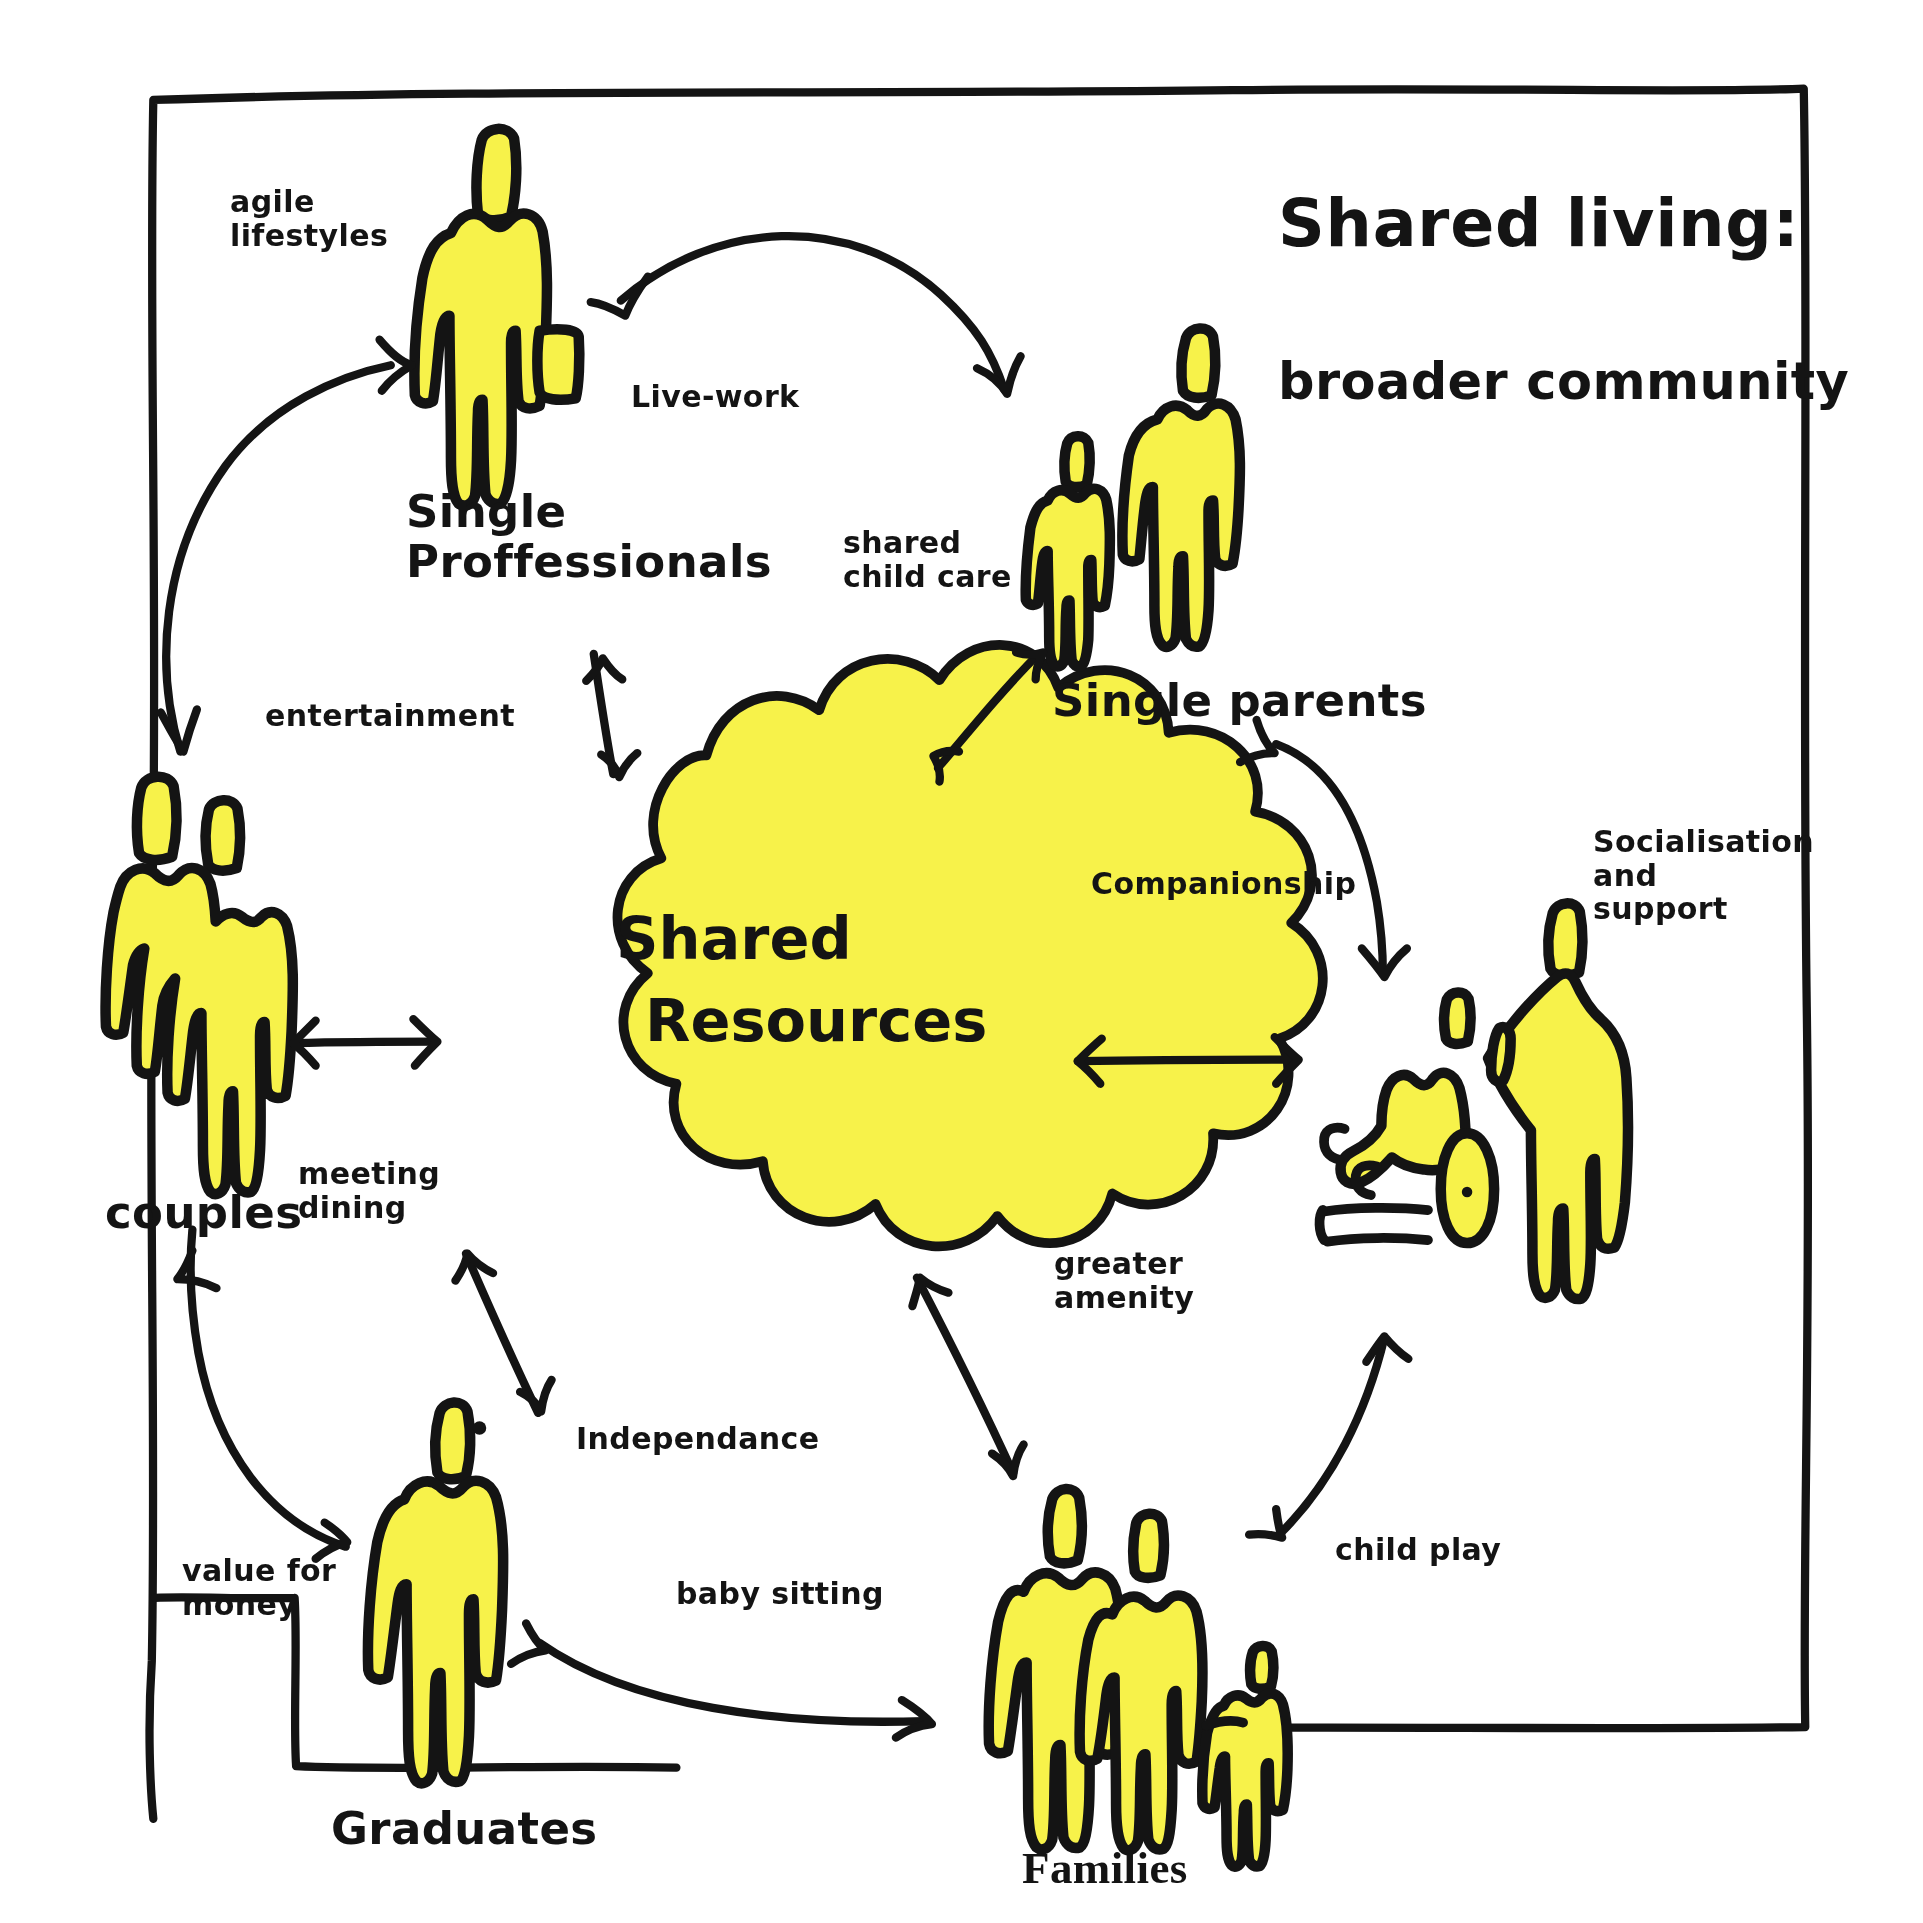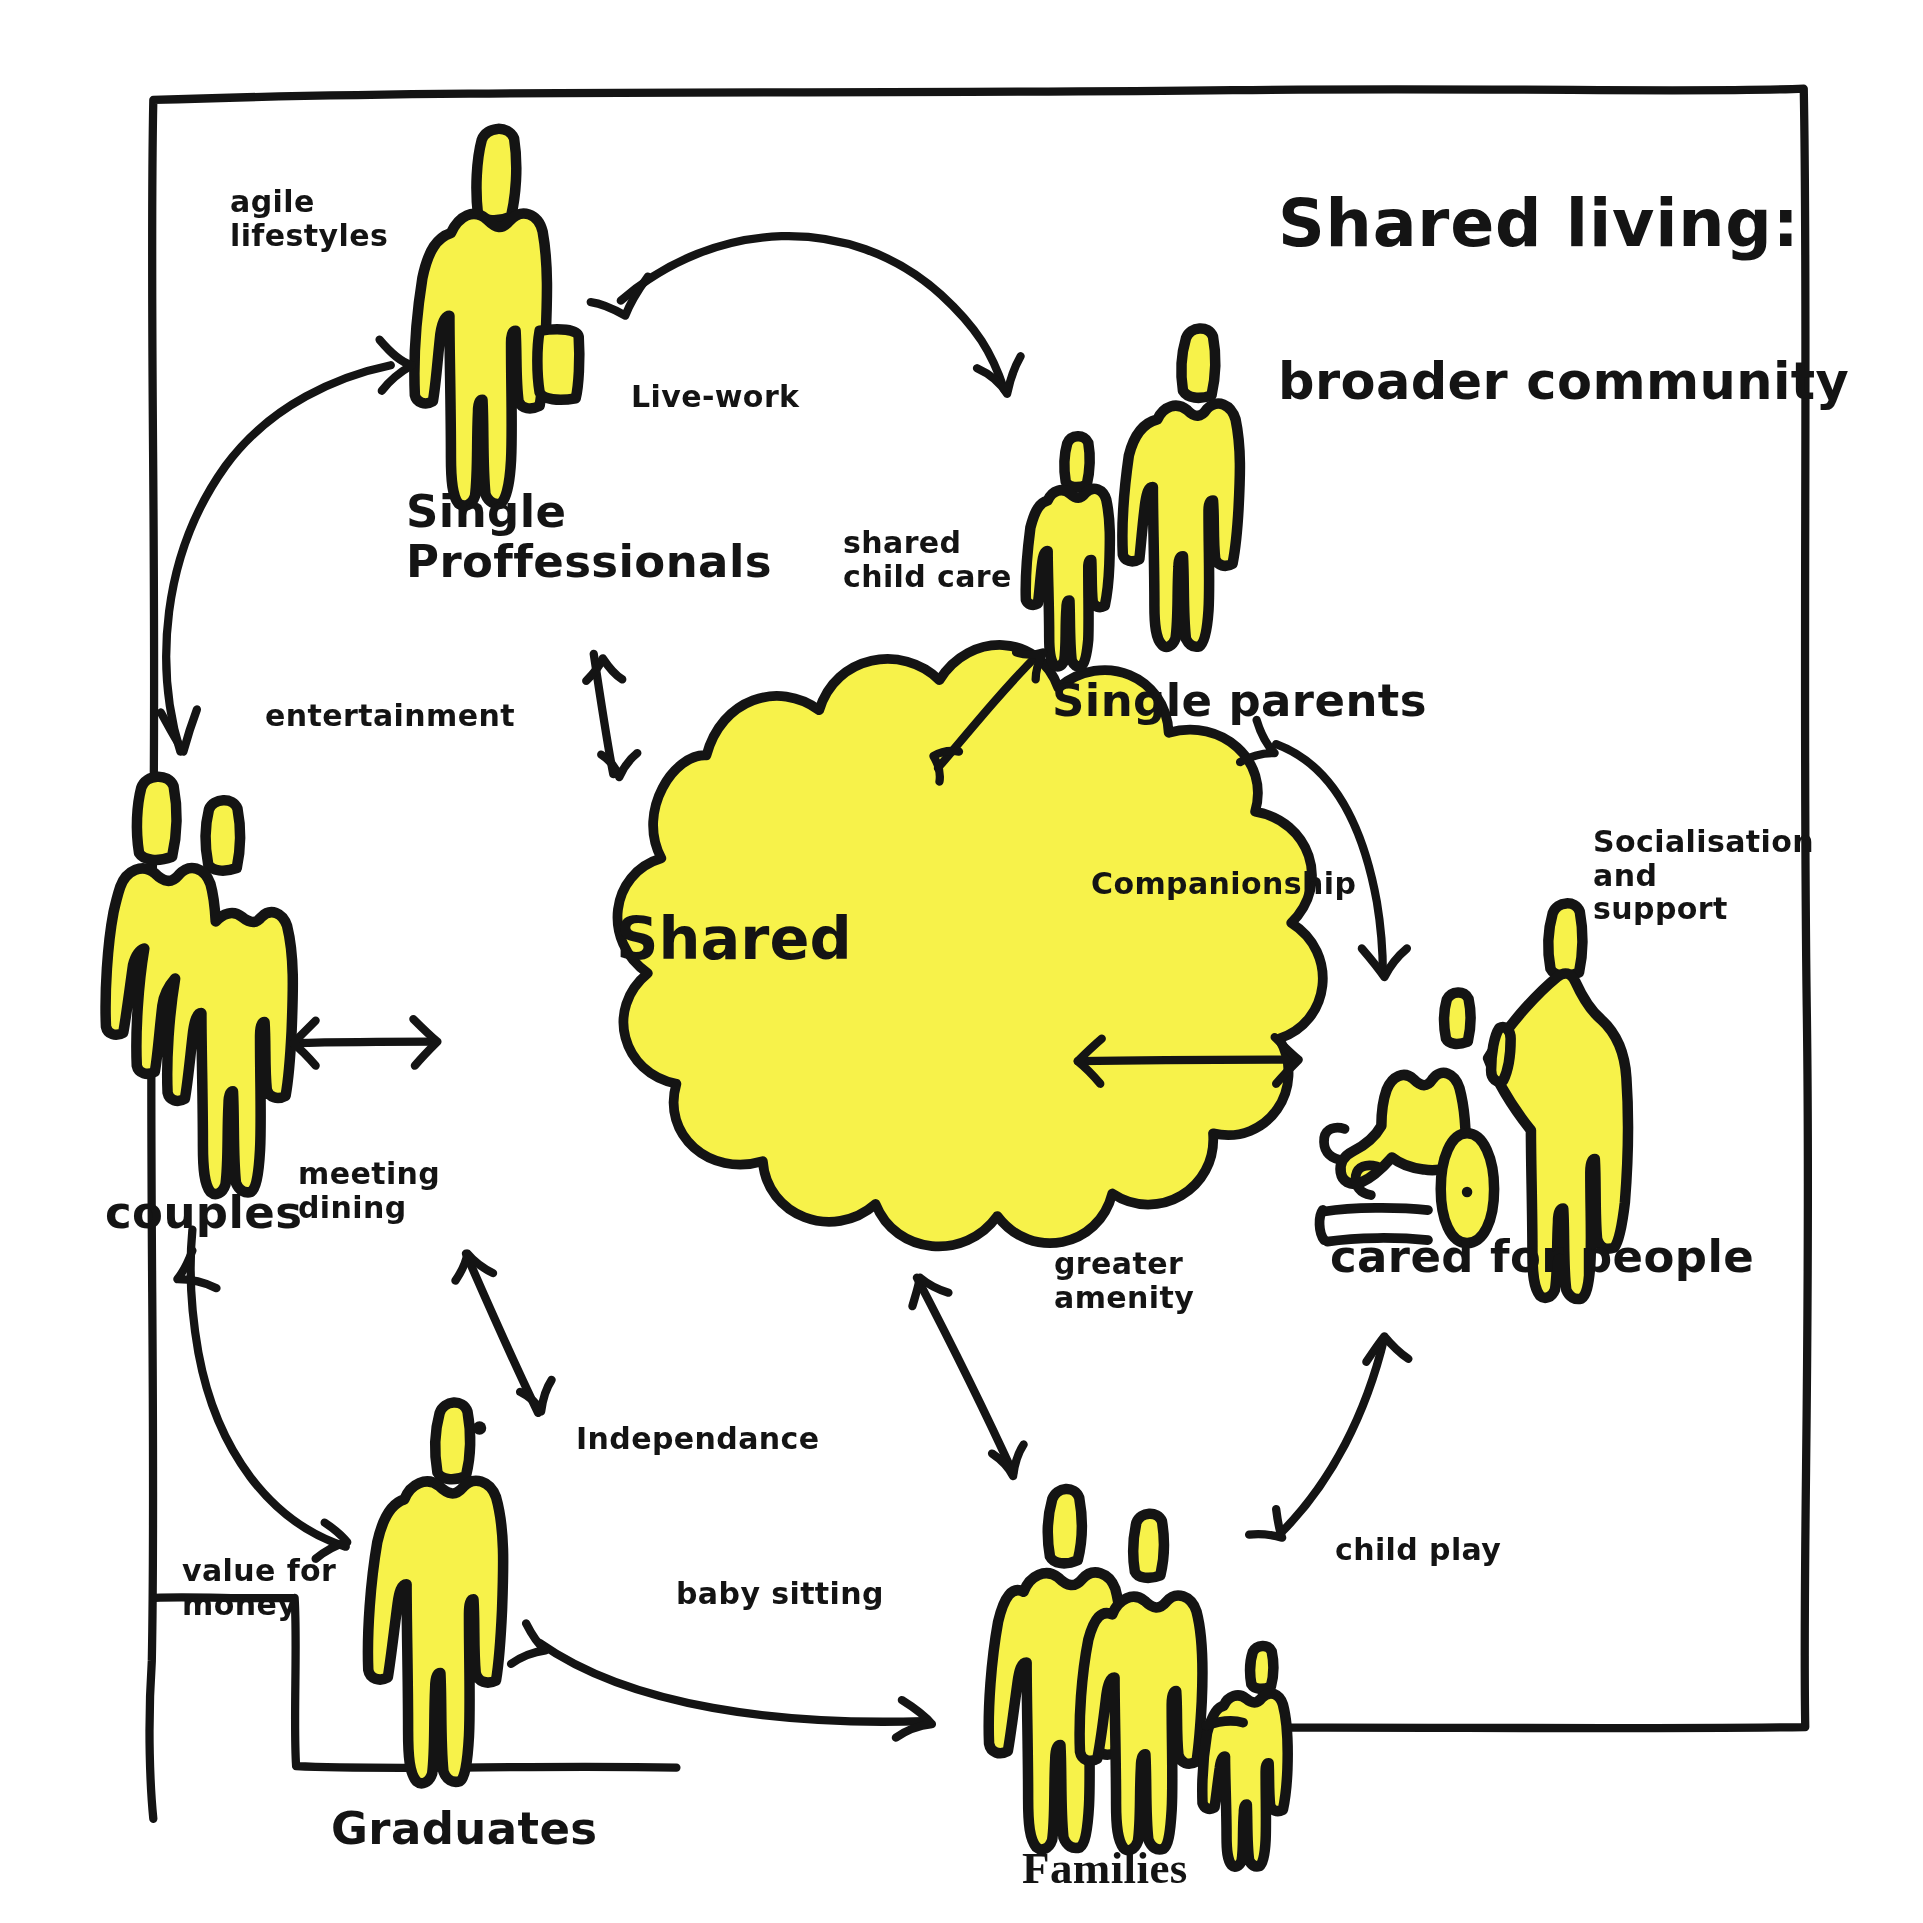--- a/index.html
+++ b/index.html
@@ -321,26 +321,26 @@
         <path d="M700,2160 C708,2176 716,2188 726,2196 C710,2198 694,2204 680,2214"></path>
         <path d="M1200,2262 C1216,2272 1230,2282 1240,2294 M1240,2294 C1222,2296 1206,2302 1192,2312"></path>
       </g>
     </g>
   </svg>
 
   <div class="lbl title-line1" style="left:1278px; top:188px;">Shared living:</div>
   <div class="lbl title-line2" style="left:1278px; top:353px;">broader community</div>
 
   <div class="blob-text" style="left:616px; top:902px;">Shared</div>
+  <div class="blob-text" style="left:645px; top:984px;">Resources</div>
 
   <div class="lbl actor-label" style="left:406px; top:487px;">Single
 Proffessionals</div>
   <div class="lbl actor-label" style="left:1052px; top:676px;">Single parents</div>
   <div class="lbl actor-label" style="left:105px; top:1188px;">couples</div>
-  <div class="lbl actor-label" style="left:1330px; top:1232px;">cared for people</div>
   <div class="lbl actor-label" style="left:331px; top:1804px;">Graduates</div>
   <div class="lbl actor-label" style="left:1022px; top:1843px;font-family:Liberation Serif, serif;">Families</div>
 
   <div class="lbl conn-label" style="left:230px; top:185px;">agile
 lifestyles</div>
   <div class="lbl conn-label" style="left:631px; top:380px;">Live-work</div>
   <div class="lbl conn-label" style="left:265px; top:699px;">entertainment</div>
   <div class="lbl conn-label" style="left:843px; top:526px;">shared
 child care</div>
   <div class="lbl conn-label" style="left:1091px; top:867px;">Companionship</div>

